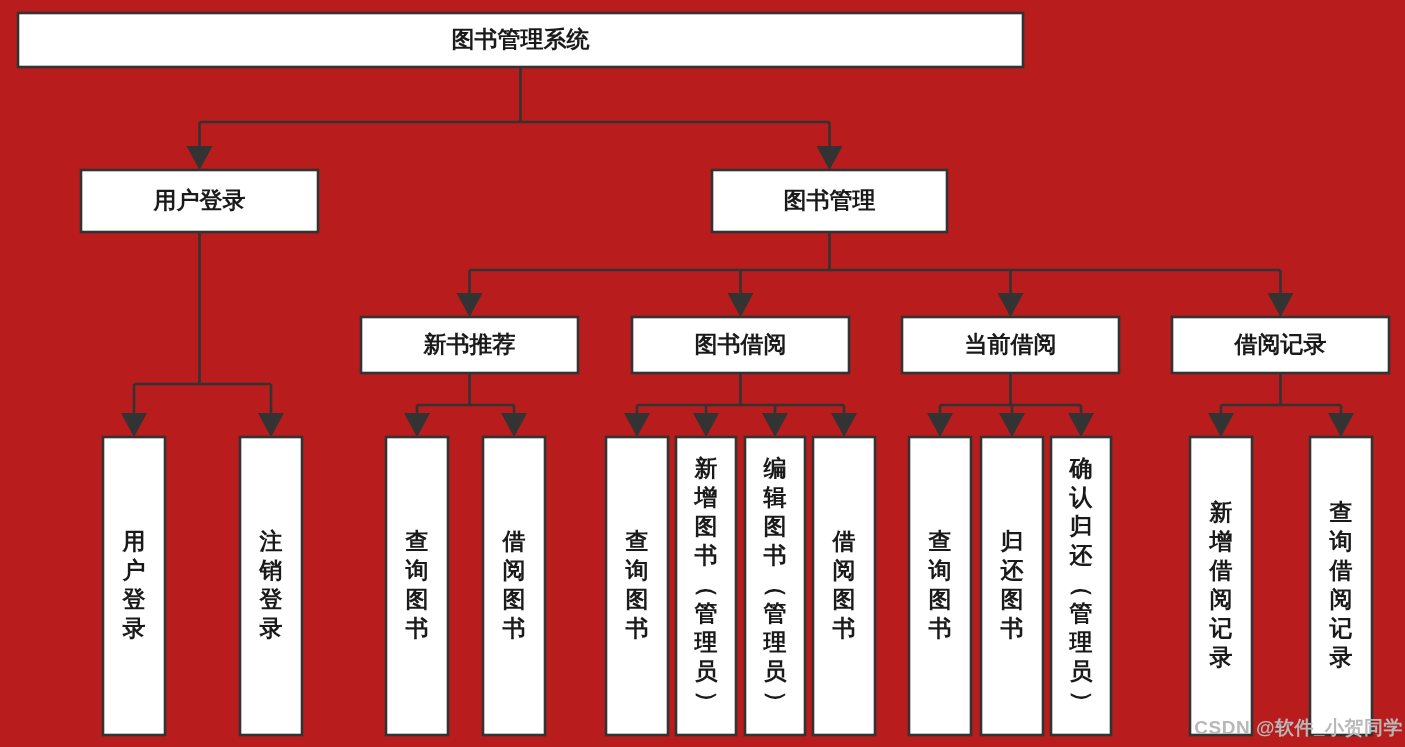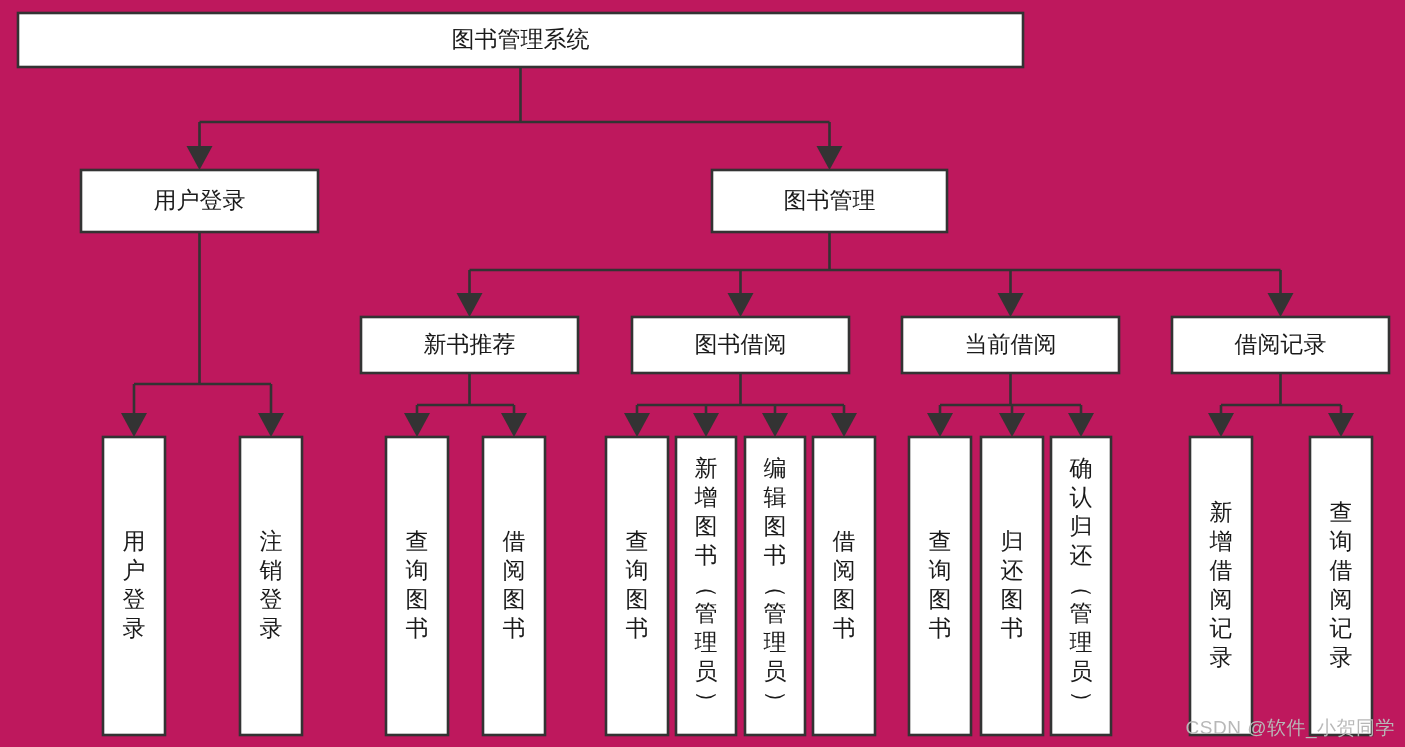--- a/index.html
+++ b/index.html
@@ -11,21 +11,22 @@
     width: 1405px;
     height: 747px;
     font-family: "Liberation Sans", "DejaVu Sans", sans-serif;
     overflow: hidden;
     position: relative;
   }
   #diagram-root {
     position: relative;
     width: 1405px;
     height: 747px;
-    background: #be185d;
+    background: #b91c1c;
+    font-weight: bold;
   }
   svg#tree-svg {
     position: absolute;
     left: 0;
     top: 0;
     width: 1405px;
     height: 747px;
     display: block;
   }
   .node-rect {
@@ -52,21 +53,21 @@
   }
   .node-label-v-char {
     font-family: "Liberation Sans", "DejaVu Sans", sans-serif;
     font-size: 23px;
     fill: #1a1a1a;
     text-anchor: middle;
     dominant-baseline: middle;
   }
   .watermark-text {
     position: absolute;
-    right: 10px;
+    right: 2px;
     bottom: 6px;
     font-family: "Liberation Sans", "DejaVu Sans", sans-serif;
     font-size: 19px;
     color: #b8b8b8;
     white-space: nowrap;
     letter-spacing: 0.5px;
     user-select: none;
   }
 </style>
 </head>

